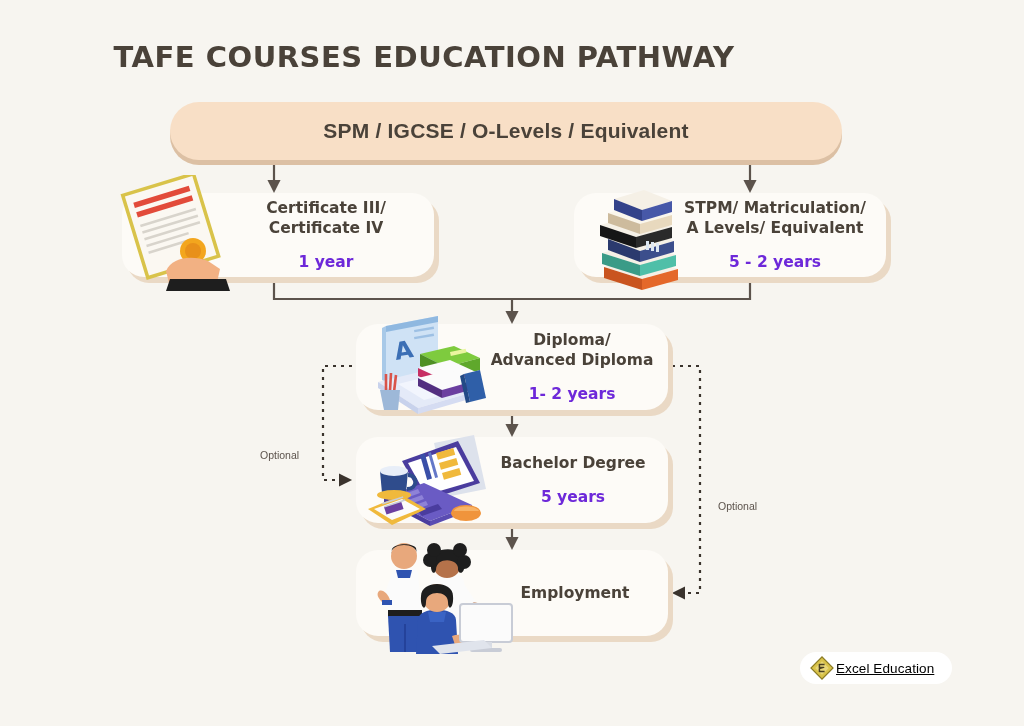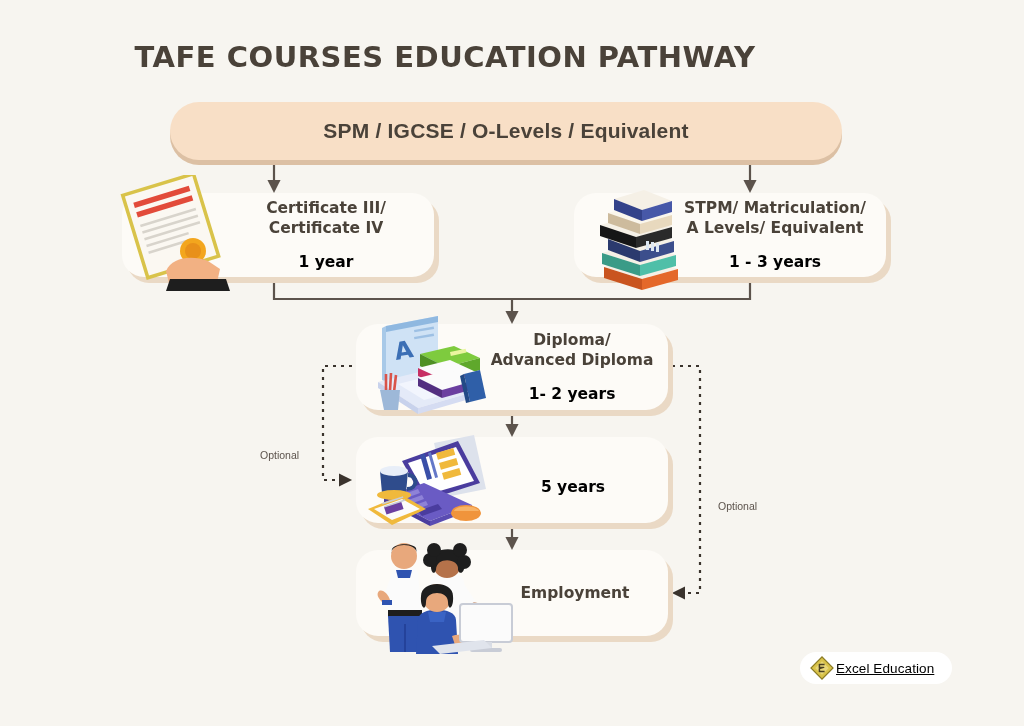--- a/index.html
+++ b/index.html
@@ -25,21 +25,20 @@
     position: absolute;
     left: 0;
     top: 40px;
     width: 848px;
     text-align: center;
     font-size: 29px;
     font-weight: bold;
     letter-spacing: 0.5px;
     color: #4A4239;
     font-family: "DejaVu Sans", sans-serif;
-    margin-left: 21px;
   }
 
   
   #wires {
     position: absolute;
     left: 0;
     top: 0;
     width: 1024px;
     height: 726px;
     pointer-events: none;
@@ -84,21 +83,21 @@
   }
   .card-title {
     font-size: 15.5px;
     font-weight: bold;
     color: #4A4239;
     font-family: "DejaVu Sans", sans-serif;
   }
   .card-dur {
     font-size: 15.5px;
     font-weight: bold;
-    color: #000000;
+    color: #6d28d9;
     font-family: "DejaVu Sans", sans-serif;
     margin-top: 14px;
   }
 
   .art {
     position: absolute;
     z-index: 3;
     pointer-events: none;
   }
 
@@ -241,21 +240,21 @@
       <path d="M54,31 L84,22 L84,33 L54,42 Z" fill="#4758A8"></path>
       <path d="M26,20 L54,31 L54,42 L26,31 Z" fill="#33428A"></path>
 
       <rect x="58" y="62" width="3" height="9" fill="#DDE7F2"></rect>
       <rect x="63" y="63" width="3" height="9" fill="#DDE7F2"></rect>
       <rect x="68" y="64" width="3" height="9" fill="#DDE7F2"></rect>
     </svg>
     <div class="card-text">
       <div class="card-title">STPM/ Matriculation/</div>
       <div class="card-title">A Levels/ Equivalent</div>
-      <div class="card-dur">1 - 3 years</div>
+      <div class="card-dur">5 - 2 years</div>
     </div>
   </div>
 
   <div class="card" id="card-diploma">
     <svg class="art" style="left:6px; top:-12px;" width="136" height="110" viewBox="0 0 136 110">
 
       <path d="M24,14 L76,4 L76,58 L24,70 Z" fill="#CFE2F5"></path>
       <path d="M24,14 L76,4 L76,10 L24,20 Z" fill="#8FB8E0"></path>
       <path d="M20,16 L24,14 L24,70 L20,68 Z" fill="#A8C9E8"></path>
       <text x="34" y="48" font-family="DejaVu Sans, sans-serif" font-size="24" font-weight="bold" fill="#3C6FB5" transform="rotate(-10 34 48)">A</text>
@@ -320,20 +319,21 @@
       <path d="M6,82 L40,68 L64,82 L30,98 Z" fill="#F0B93C"></path>
       <path d="M12,82 L40,72 L58,82 L30,93 Z" fill="#FBFBFB"></path>
       <rect x="22" y="80" width="18" height="8" fill="#6B3FA0" transform="rotate(-18 22 80)"></rect>
       <rect x="20" y="76" width="22" height="1.6" fill="#C8CCD6" transform="rotate(-18 20 76)"></rect>
       <rect x="22" y="79" width="22" height="1.6" fill="#C8CCD6" transform="rotate(-18 22 79)"></rect>
 
       <ellipse cx="104" cy="86" rx="15" ry="8" fill="#F0943C"></ellipse>
       <path d="M92,84 C94,78 114,78 117,84 Z" fill="#F7B367"></path>
     </svg>
     <div class="card-text">
+      <div class="card-title">Bachelor Degree</div>
       <div class="card-dur">5 years</div>
     </div>
   </div>
 
   <div class="card" id="card-employ">
     <svg class="art" style="left:4px; top:-22px;" width="160" height="126" viewBox="0 0 160 126">
 
       <path d="M32,46 C32,36 58,36 58,46 L62,86 L28,86 Z" fill="#FBFBFB"></path>
       <path d="M32,46 L26,62 L22,78 L30,80 L36,58 Z" fill="#FBFBFB"></path>
       <path d="M22,74 C18,70 16,66 19,63 C23,61 28,66 30,72 Z" fill="#E8A87C"></path>

